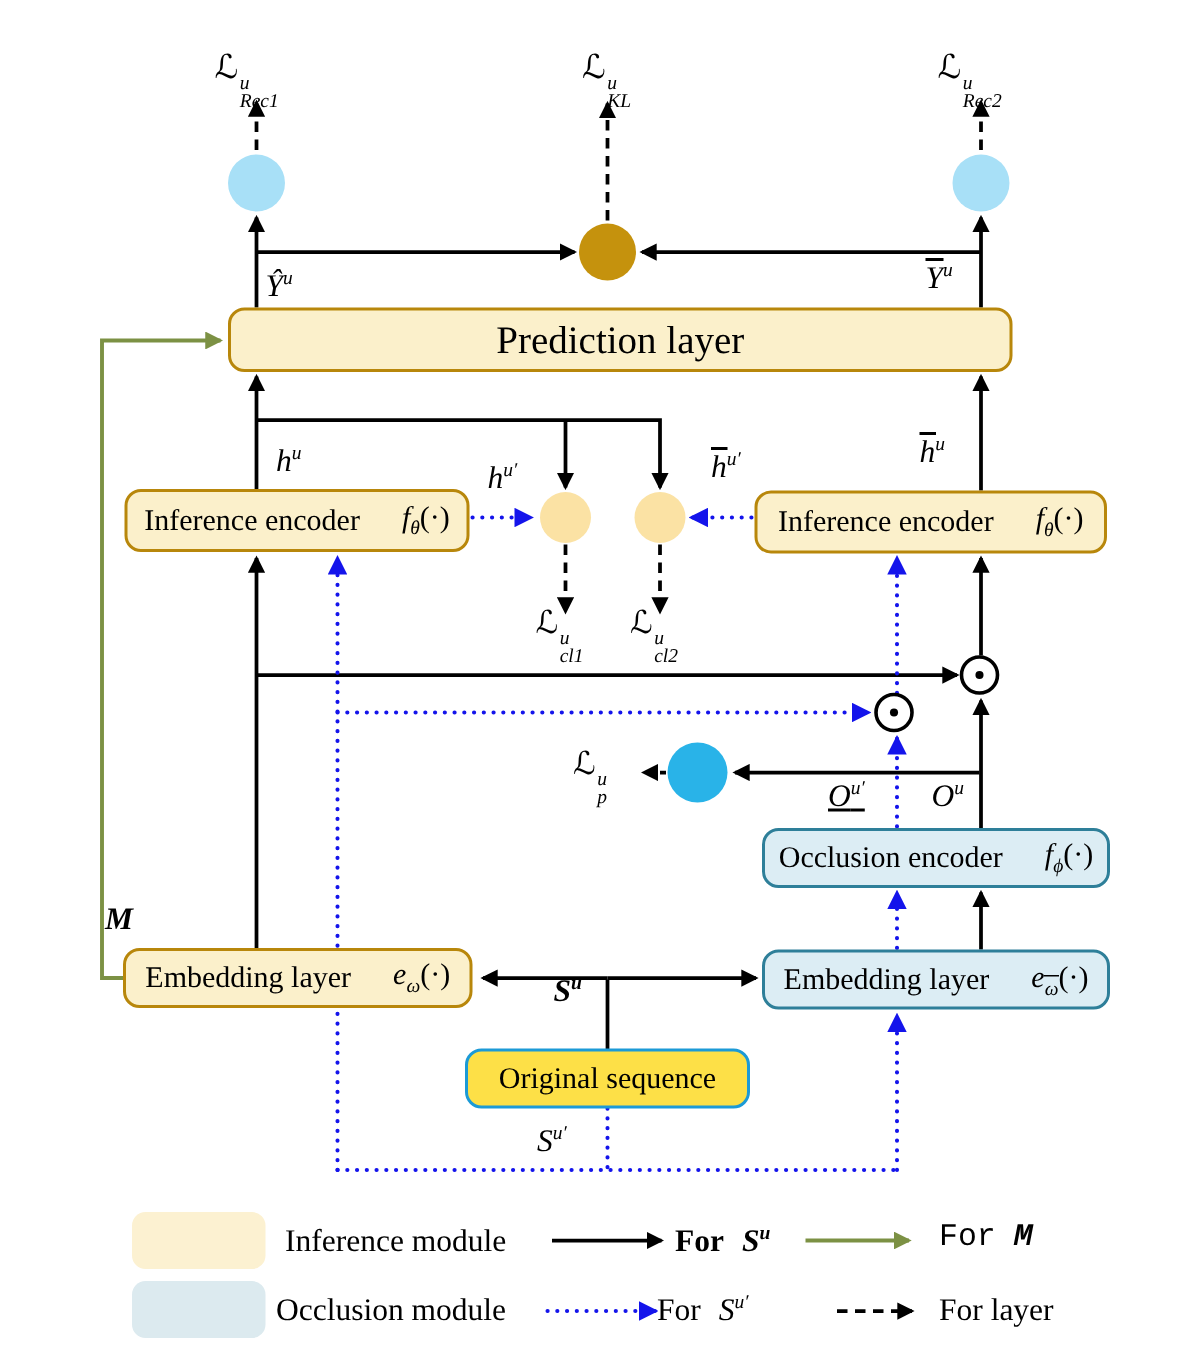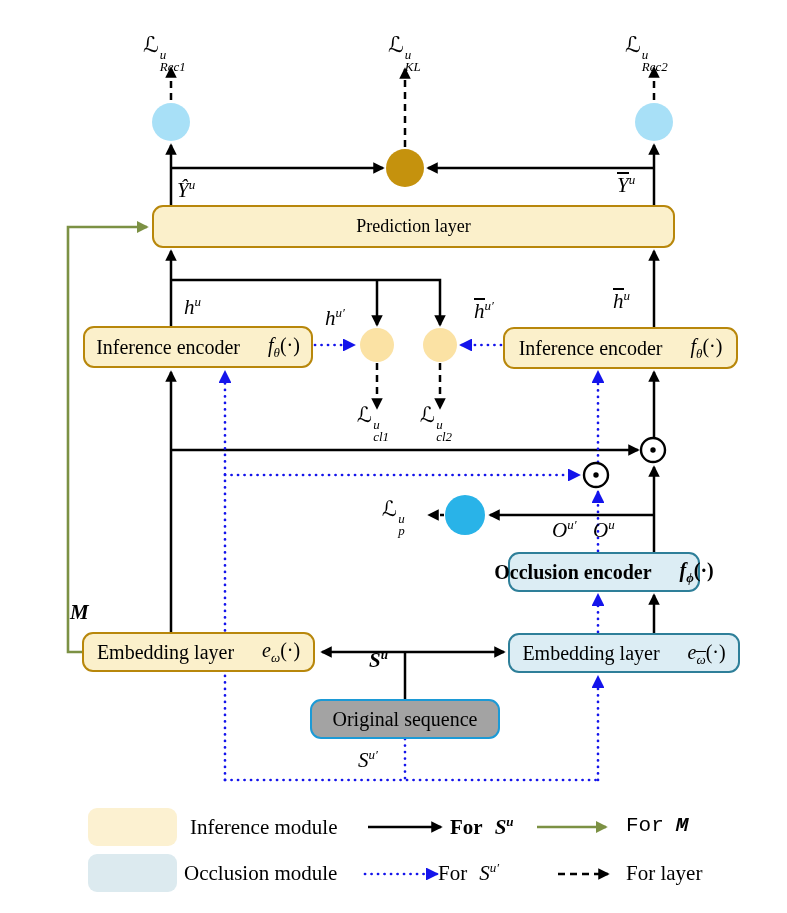--- a/index.html
+++ b/index.html
@@ -4,21 +4,21 @@
 <style>
   html,body{margin:0;padding:0;background:#fff;}
   #fig{position:relative;width:787px;height:913px;background:#ffffff;overflow:hidden;
        font-family:"Liberation Serif","DejaVu Serif",serif;}
   svg.layer{position:absolute;left:0;top:0;}
   
   .box{position:absolute;box-sizing:border-box;border-radius:11px;display:flex;
        align-items:center;justify-content:center;font-size:20px;color:#000;white-space:nowrap;}
   .box.inference{background:#FBF0CB;border:2.5px solid #B8870B;}
   .box.occlusion{background:#DCEDF4;border:2.5px solid #2E7F99;}
-  .box.original{background:#a3a3a3;border:2.5px solid #1C9AD6;}
+  .box.original{background:#fde047;border:2.5px solid #1C9AD6;}
   .func{margin-left:28px;font-style:italic;}
   .func .fa{font-style:normal;}
   .func sub{font-size:13px;font-style:italic;}
   
   .mlabel{position:absolute;font-size:21px;font-style:italic;color:#000;line-height:1.05;white-space:nowrap;
           font-family:"Liberation Serif","DejaVu Serif","DejaVu Sans",serif;}
   .mlabel sup{font-size:13px;font-style:italic;}
   .mstack{display:inline-flex;flex-direction:column;vertical-align:-0.5em;line-height:0.95;
           font-size:13px;margin-left:1px;}
   .mstack .msup,.mstack .msub{display:block;font-style:italic;}
@@ -109,35 +109,35 @@
     <g>
       <circle cx="653" cy="450" r="12" fill="#ffffff" stroke="#000" stroke-width="2.4"></circle>
       <circle cx="653" cy="450" r="2.7" fill="#000"></circle>
     </g>
     <g>
       <circle cx="596" cy="475" r="12" fill="#ffffff" stroke="#000" stroke-width="2.4"></circle>
       <circle cx="596" cy="475" r="2.7" fill="#000"></circle>
     </g>
   </svg>
 
-  <div class="box inference" style="left:152px;top:205px;width:523px;height:43px;font-size:18px;">
+  <div class="box inference" style="left:152px;top:205px;width:523px;height:43px;font-size:26px;">
     <span>Prediction layer</span>
   </div>
 
   <div class="box inference" style="left:83px;top:326px;width:230px;height:42px;">
     <span>Inference encoder</span>
     <span class="func"><span>f</span><sub>θ</sub><span class="fa">(·)</span></span>
   </div>
 
   <div class="box inference" style="left:503px;top:327px;width:235px;height:42px;">
     <span>Inference encoder</span>
     <span class="func"><span>f</span><sub>θ</sub><span class="fa">(·)</span></span>
   </div>
 
-  <div class="box occlusion" style="left:508px;top:552px;width:192px;height:40px;font-weight:bold;">
+  <div class="box occlusion" style="left:508px;top:552px;width:232px;height:40px;">
     <span>Occlusion encoder</span>
     <span class="func"><span>f</span><sub>ϕ</sub><span class="fa">(·)</span></span>
   </div>
 
   <div class="box inference" style="left:82px;top:632px;width:233px;height:40px;">
     <span>Embedding layer</span>
     <span class="func"><span>e</span><sub>ω</sub><span class="fa">(·)</span></span>
   </div>
 
   <div class="box occlusion" style="left:508px;top:633px;width:232px;height:40px;">
@@ -184,23 +184,23 @@
   <span class="mlabel" style="left:420px;top:404px;"><span>ℒ</span><span class="mstack">
         <span class="msup">u</span>
         <span class="msub">cl2</span>
       </span></span>
 
   <span class="mlabel" style="left:382px;top:498px;"><span>ℒ</span><span class="mstack">
         <span class="msup">u</span>
         <span class="msub">p</span>
       </span></span>
 
-  <span class="mlabel" style="left:552px;top:518px;"><span>O</span><sup>u′</sup></span>
-
-  <span class="mlabel" style="left:593px;top:518px;"><span>O</span><sup>u</sup></span>
+  <span class="mlabel" style="left:552px;top:518px;text-decoration:underline;"><span>O</span><sup>u′</sup></span>
+
+  <span class="mlabel" style="left:621px;top:518px;"><span>O</span><sup>u</sup></span>
 
   <span class="mlabel" style="left:70px;top:601px;font-weight:bold;"><span>M</span></span>
 
   <span class="mlabel" style="left:369px;top:648px;font-weight:bold;"><span>S</span><sup>u</sup></span>
 
   <span class="mlabel" style="left:358px;top:748px;"><span>S</span><sup>u′</sup></span>
 
   <div class="swatch" style="left:88px;top:808px;background:#FCF1D1;"></div>
   <div class="swatch" style="left:88px;top:854px;background:#DCEAEF;"></div>
 

